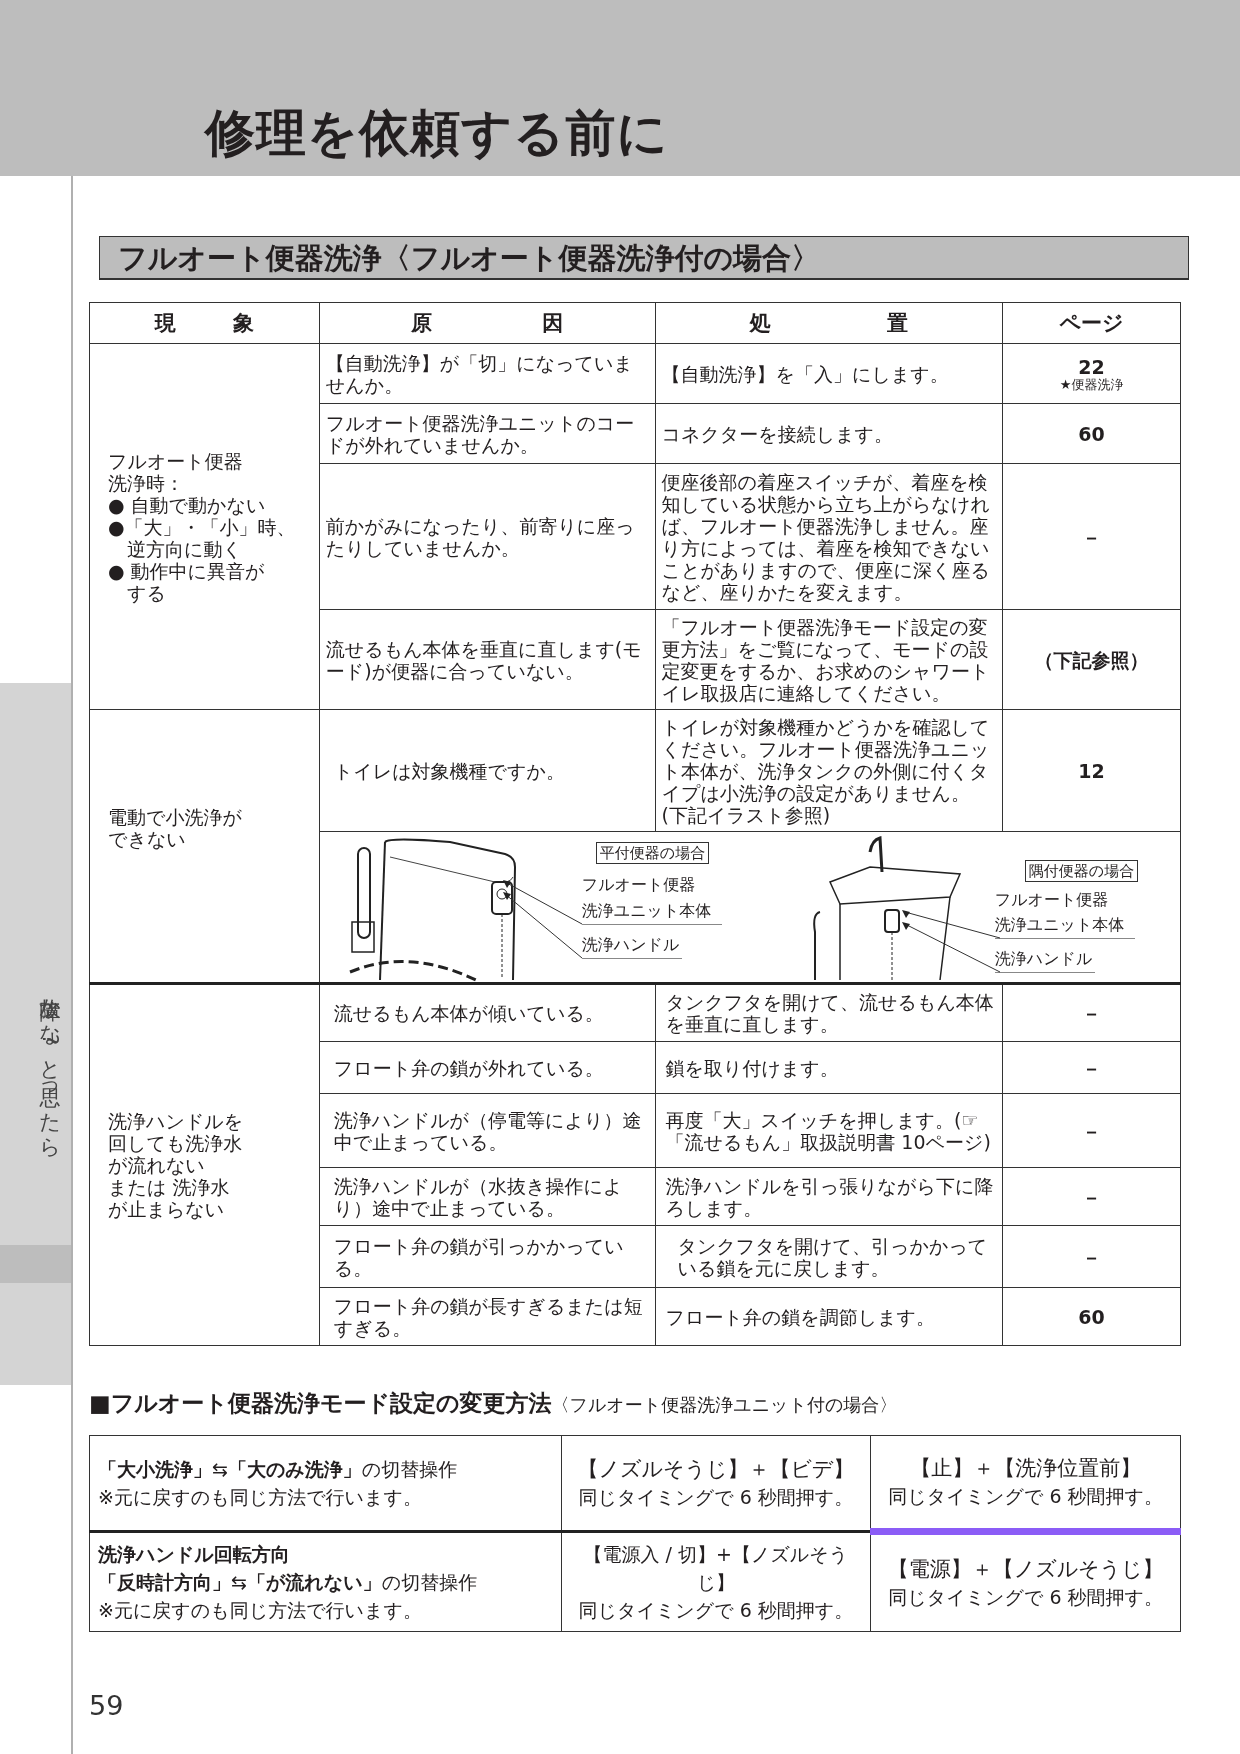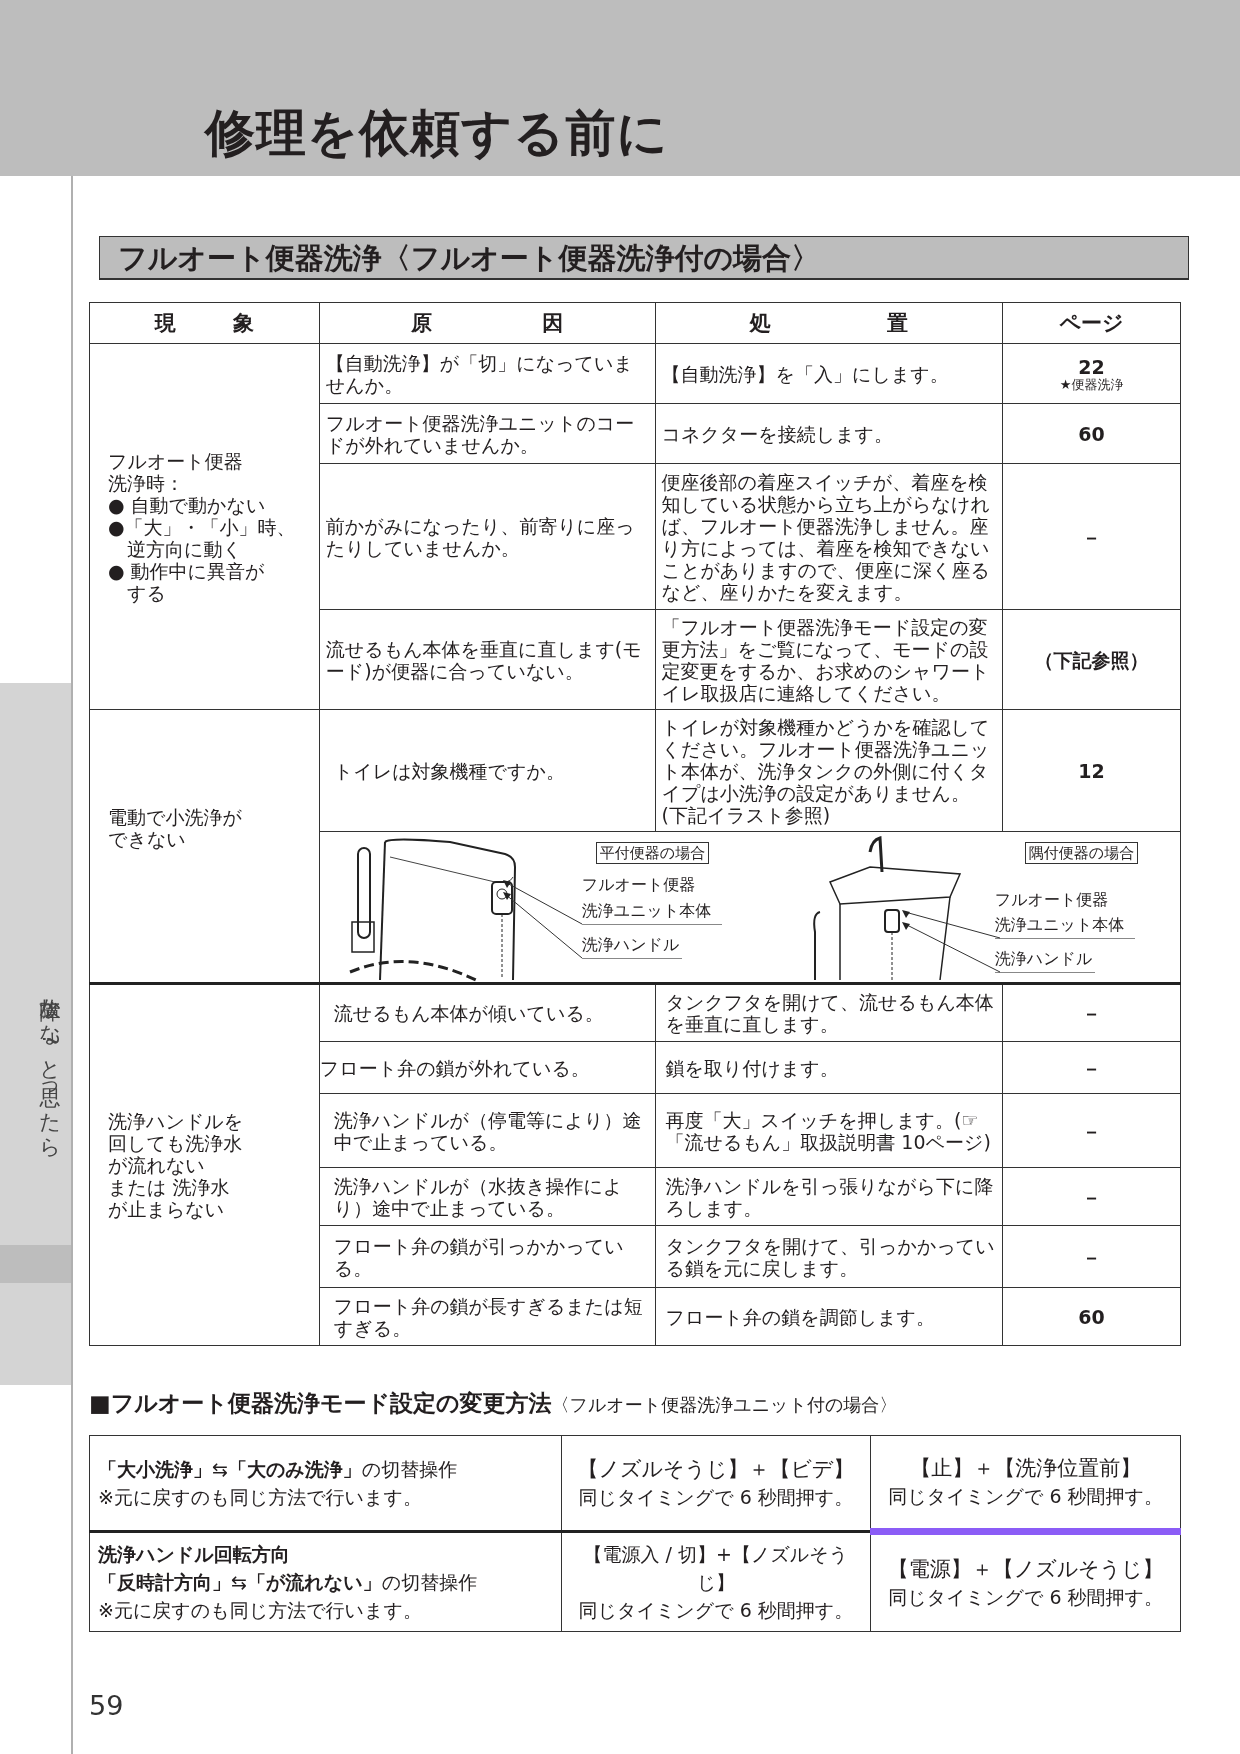--- a/index.html
+++ b/index.html
@@ -133,21 +133,21 @@
         <polygon points="8,60 16,62 12,68" fill="#222"></polygon>
       </svg>
       <svg width="180" height="150" style="position:absolute;left:490px;top:0">
         <path d="M60 20 Q62 8 70 6 L72 40" fill="none" stroke="#222" stroke-width="3"></path>
         <path d="M20 50 L60 35 L150 42 L140 65 L30 72 Z" fill="none" stroke="#222" stroke-width="1.5"></path>
         <path d="M30 72 L30 148 M140 65 L130 148" fill="none" stroke="#222" stroke-width="1.5"></path>
         <rect x="75" y="78" width="14" height="22" rx="3" fill="#fff" stroke="#222" stroke-width="2"></rect>
         <line x1="82" y1="100" x2="82" y2="148" stroke="#222" stroke-dasharray="3,2"></line>
         <path d="M10 80 Q2 82 5 100 L5 148" fill="none" stroke="#222" stroke-width="2"></path>
       </svg>
-      <div class="lbl-box" style="left:705px;top:10px">隅付便器の場合</div>
+      <div class="lbl-box" style="left:705px;top:28px">隅付便器の場合</div>
       <div class="callout" style="left:675px;top:55px;border:none">フルオート便器</div>
       <div class="callout" style="left:675px;top:80px;width:140px">洗浄ユニット本体</div>
       <div class="callout" style="left:675px;top:114px;width:100px">洗浄ハンドル</div>
       <svg width="110" height="150" style="position:absolute;left:580px;top:0">
         <line x1="100" y1="106" x2="5" y2="80" stroke="#333" stroke-width="1"></line>
         <line x1="100" y1="140" x2="5" y2="92" stroke="#333" stroke-width="1"></line>
         <polygon points="2,78 10,80 6,86" fill="#222"></polygon>
         <polygon points="2,90 10,92 6,98" fill="#222"></polygon>
       </svg>
     </td>
@@ -157,37 +157,37 @@
     <td rowspan="6" class="sym" style="white-space:pre-line">洗浄ハンドルを
 回しても洗浄水
 が流れない
 または 洗浄水
 が止まらない</td>
     <td style="padding-left:14px">流せるもん本体が傾いている。</td>
     <td style="padding-left:10px">タンクフタを開けて、流せるもん本体を垂直に直します。</td>
     <td class="pg">－</td>
   </tr>
   <tr style="height:52px">
-    <td style="padding-left:0">フロート弁の鎖が外れている。</td>
+    <td style="padding-left:14px">フロート弁の鎖が外れている。</td>
     <td style="padding-left:10px">鎖を取り付けます。</td>
     <td class="pg">－</td>
   </tr>
   <tr style="height:74px">
     <td style="padding-left:14px">洗浄ハンドルが（停電等により）途中で止まっている。</td>
     <td style="padding-left:10px">再度「大」スイッチを押します。(☞「流せるもん」取扱説明書 10ページ)</td>
     <td class="pg">－</td>
   </tr>
   <tr style="height:58px">
     <td style="padding-left:14px">洗浄ハンドルが（水抜き操作により）途中で止まっている。</td>
     <td style="padding-left:10px">洗浄ハンドルを引っ張りながら下に降ろします。</td>
     <td class="pg">－</td>
   </tr>
   <tr style="height:62px">
     <td style="padding-left:14px">フロート弁の鎖が引っかかっている。</td>
-    <td style="padding-left:10px">タンクフタを開けて、引っかかっている鎖を元に戻します。</td>
+    <td style="padding-left:22px">タンクフタを開けて、引っかかっている鎖を元に戻します。</td>
     <td class="pg">－</td>
   </tr>
   <tr style="height:58px">
     <td style="padding-left:14px">フロート弁の鎖が長すぎるまたは短すぎる。</td>
     <td style="padding-left:10px">フロート弁の鎖を調節します。</td>
     <td class="pg">60</td>
   </tr>
 </tbody>
   </table>
 

